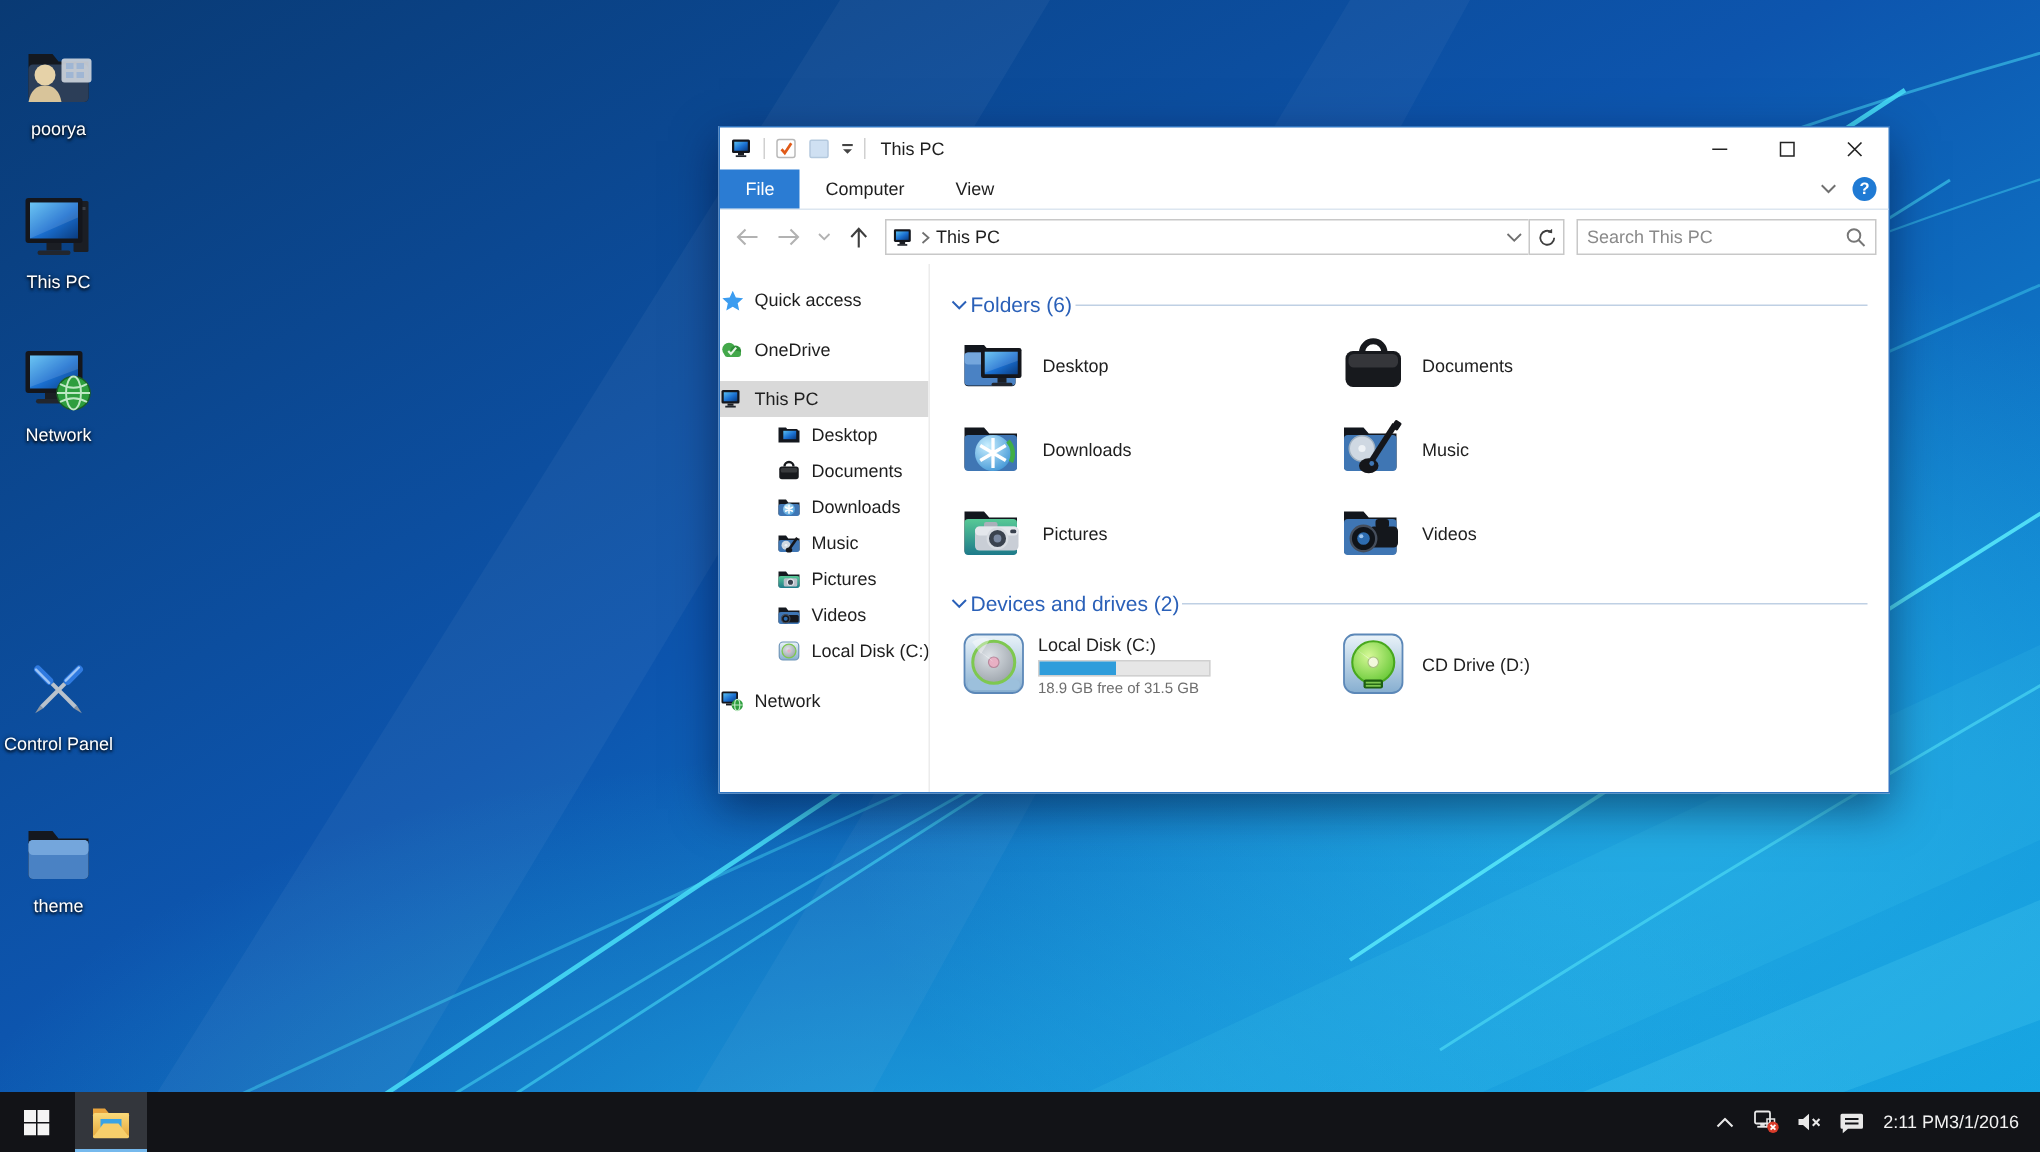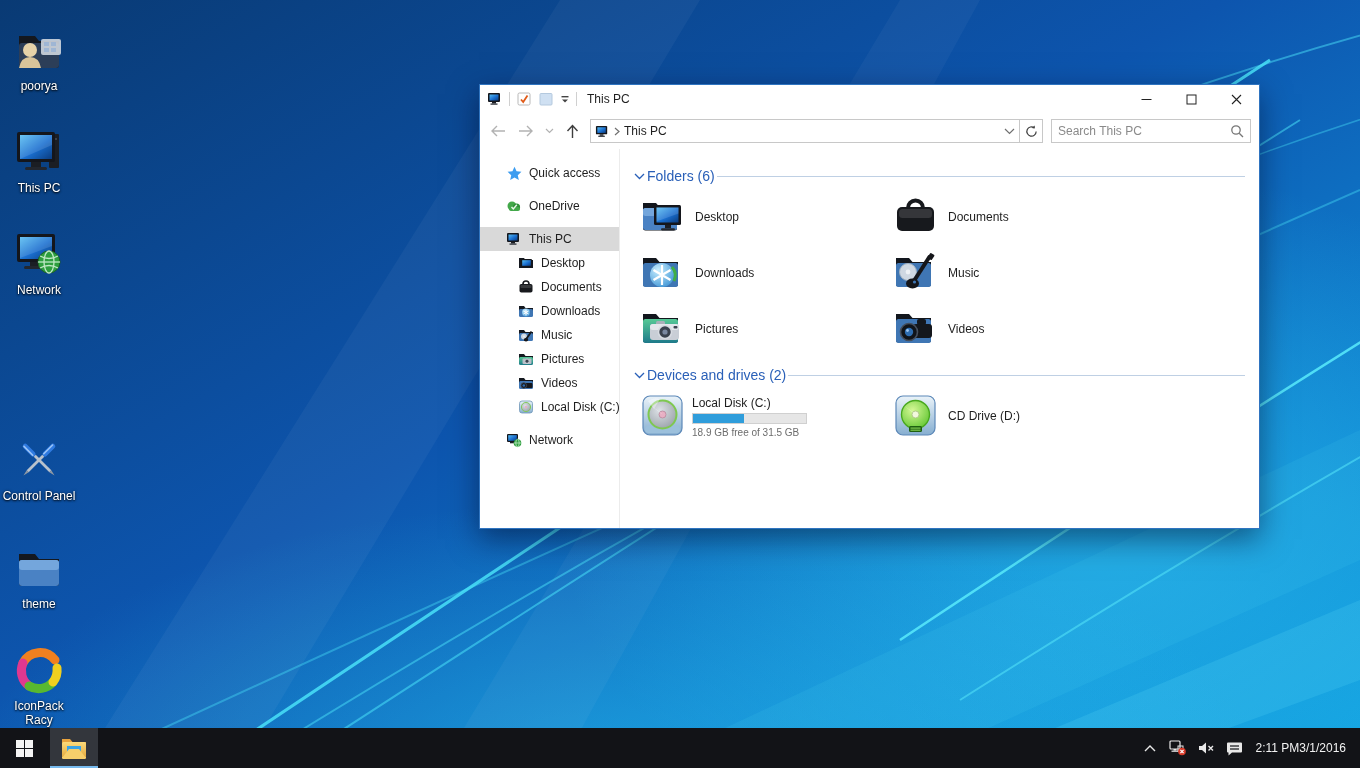--- a/index.html
+++ b/index.html
@@ -37,21 +37,21 @@
   .addressbar { flex:1; border:1px solid #c8c8c8; border-right:none; background:#fff; display:flex; align-items:center; padding:0 4px; gap:4px; }
   .addr-text { font-size:12px; color:#1e1e1e; }
   .addr-dd { margin-left:auto; }
   .refresh-box { width:24px; border:1px solid #c8c8c8; display:flex; align-items:center; justify-content:center; background:#fff; }
   .searchbox { width:200px; height:24px; border:1px solid #c8c8c8; display:flex; align-items:center; background:#fff; padding:0 6px; }
   .searchbox input { flex:1; border:none; outline:none; font-size:12px; color:#1e1e1e; font-family:"Liberation Sans",sans-serif; min-width:0; }
   .searchbox input::placeholder { color:#8a8a8a; }
 
   .body-row { flex:1; display:flex; min-height:0; }
   .sidebar { width:140px; flex:0 0 auto; border-right:1px solid #ececec; padding-top:12px; overflow:hidden; }
-  .side-item { height:24px; display:flex; align-items:center; font-size:12px; color:#1e1e1e; padding-left:26px; gap:7px; white-space:nowrap; }
+  .side-item { height:24px; display:flex; align-items:center; font-size:12px; color:#1e1e1e; gap:7px; white-space:nowrap; }
   .side-item.child { padding-left:38px; }
   .side-item.selected { background:#d9d9d9; }
   .side-gap { height:9px; }
   .side-ic { width:16px; height:16px; flex:0 0 auto; display:flex; align-items:center; justify-content:center; }
 
   .main { flex:1; padding:12px 14px 0 12px; overflow:hidden; }
   .group-header { display:flex; align-items:center; gap:2px; margin:7px 0 10px 2px; }
   .group-title { font-size:14px; color:#2a60b8; white-space:nowrap; }
   .group-line { flex:1; height:1px; background:#bfd0e4; }
   .tile-grid { display:grid; grid-template-columns:253px 253px; row-gap:11px; margin:0 0 16px 8px; }
@@ -228,31 +228,20 @@
       <div class="ic">
         <svg width="52" height="52" viewBox="0 0 52 52">
           <path d="M6 12 h16 l4 5 h20 v24 a3 3 0 0 1 -3 3 H9 a3 3 0 0 1 -3 -3 z" fill="#14181f"></path>
           <rect x="6" y="18" width="40" height="26" rx="3" fill="#4a82c4"></rect>
           <rect x="6" y="18" width="40" height="10" rx="3" fill="#74a6dc"></rect>
         </svg>
       </div>
       <div class="lbl">theme</div>
     </div>
 
-    <div class="desk-item" style="top:630px">
-      <div class="ic">
-        <svg width="52" height="52" viewBox="0 0 52 52">
-          <path d="M42 16 A19 19 0 0 0 10 19" fill="none" stroke="#f08020" stroke-width="9" stroke-linecap="round"></path>
-          <path d="M10 19 A19 19 0 0 0 16 42" fill="none" stroke="#e03890" stroke-width="9" stroke-linecap="round"></path>
-          <path d="M16 42 A19 19 0 0 0 40 38" fill="none" stroke="#58b830" stroke-width="9" stroke-linecap="round"></path>
-          <path d="M40 38 A19 19 0 0 0 44 24" fill="none" stroke="#f0d020" stroke-width="9" stroke-linecap="round"></path>
-        </svg>
-      </div>
-      <div class="lbl">IconPack Racy</div>
-    </div>
   </div>
 
   <div class="window">
 
     <div class="titlebar">
       <div class="qat">
         <svg width="16" height="16" viewBox="0 0 16 16">
           <rect x="1" y="2" width="12" height="9" rx="1" fill="#14161c"></rect>
           <rect x="2.5" y="3.5" width="9" height="6" fill="url(#gScreen)"></rect>
           <rect x="5" y="11" width="4" height="1.5" fill="#1b1e24"></rect>
@@ -285,20 +274,31 @@
             </svg>
         </div>
         <div class="win-btn">
           <svg width="11" height="11" viewBox="0 0 11 11">
               <path d="M1 1 L10 10 M10 1 L1 10" stroke="#222" stroke-width="1.1"></path>
             </svg>
         </div>
       </div>
     </div>
 
+    <div class="tabbar">
+      <div class="tab active">File</div>
+      <div class="tab">Computer</div>
+      <div class="tab">View</div>
+      <div class="tab-right">
+        <svg width="12" height="8" viewBox="0 0 12 8">
+          <path d="M1.5 1.5 L6 6 L10.5 1.5" fill="none" stroke="#707070" stroke-width="1.3"></path>
+        </svg>
+        <div class="help-circle">?</div>
+      </div>
+    </div>
 
     <div class="navbar">
       <div class="nav-ic">
         <svg width="16" height="12" viewBox="0 0 16 12">
             <path d="M15 6 H2 M7 1 L2 6 L7 11" fill="none" stroke="#b2b2b2" stroke-width="1.4"></path>
           </svg>
       </div>
       <div class="nav-ic">
         <svg width="16" height="12" viewBox="0 0 16 12">
             <path d="M1 6 H14 M9 1 L14 6 L9 11" fill="none" stroke="#b2b2b2" stroke-width="1.4"></path>

